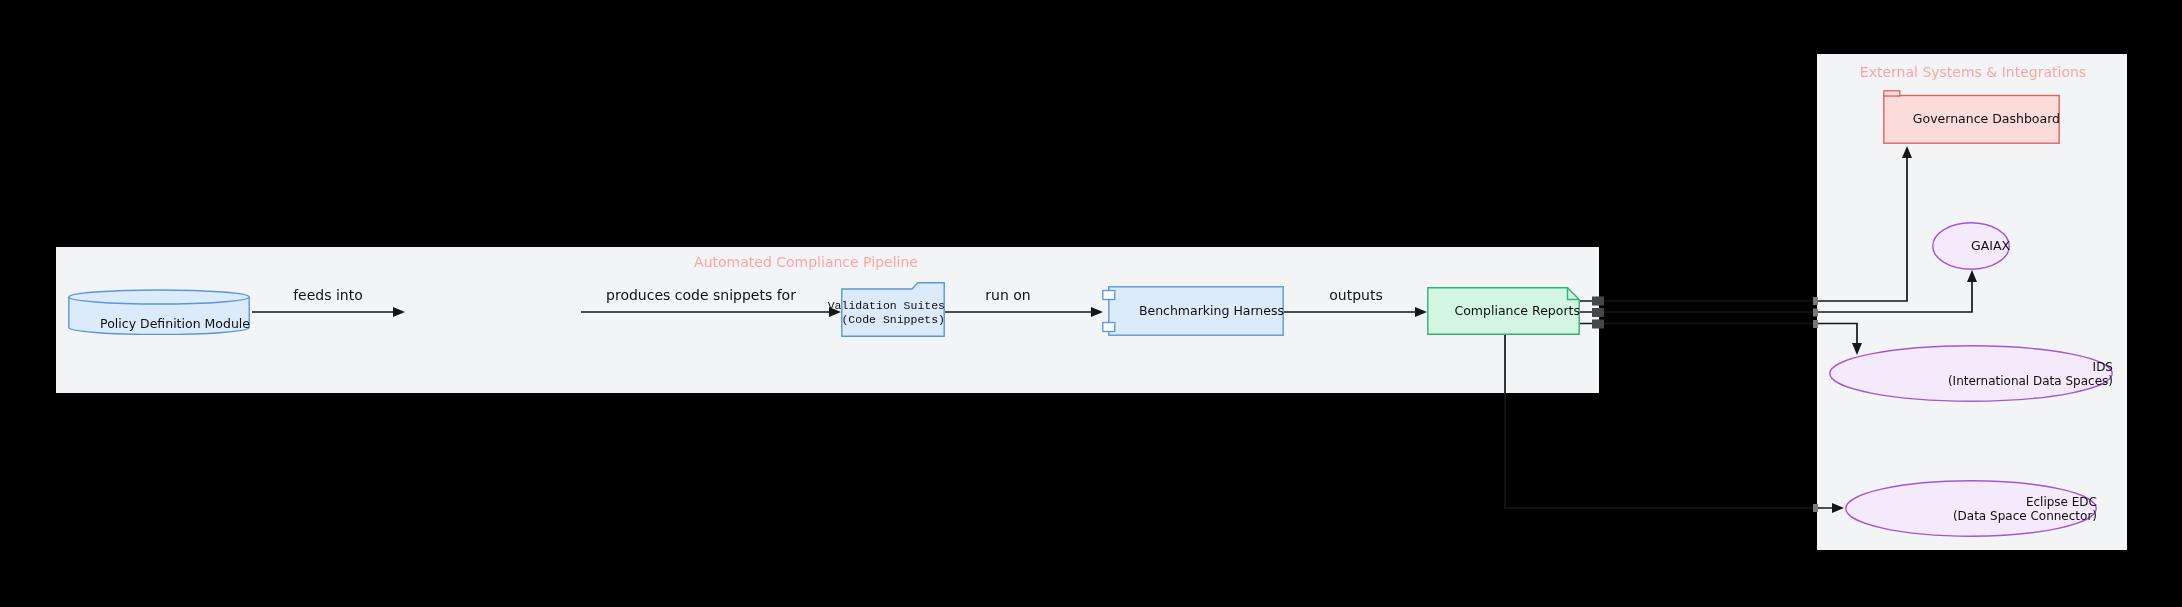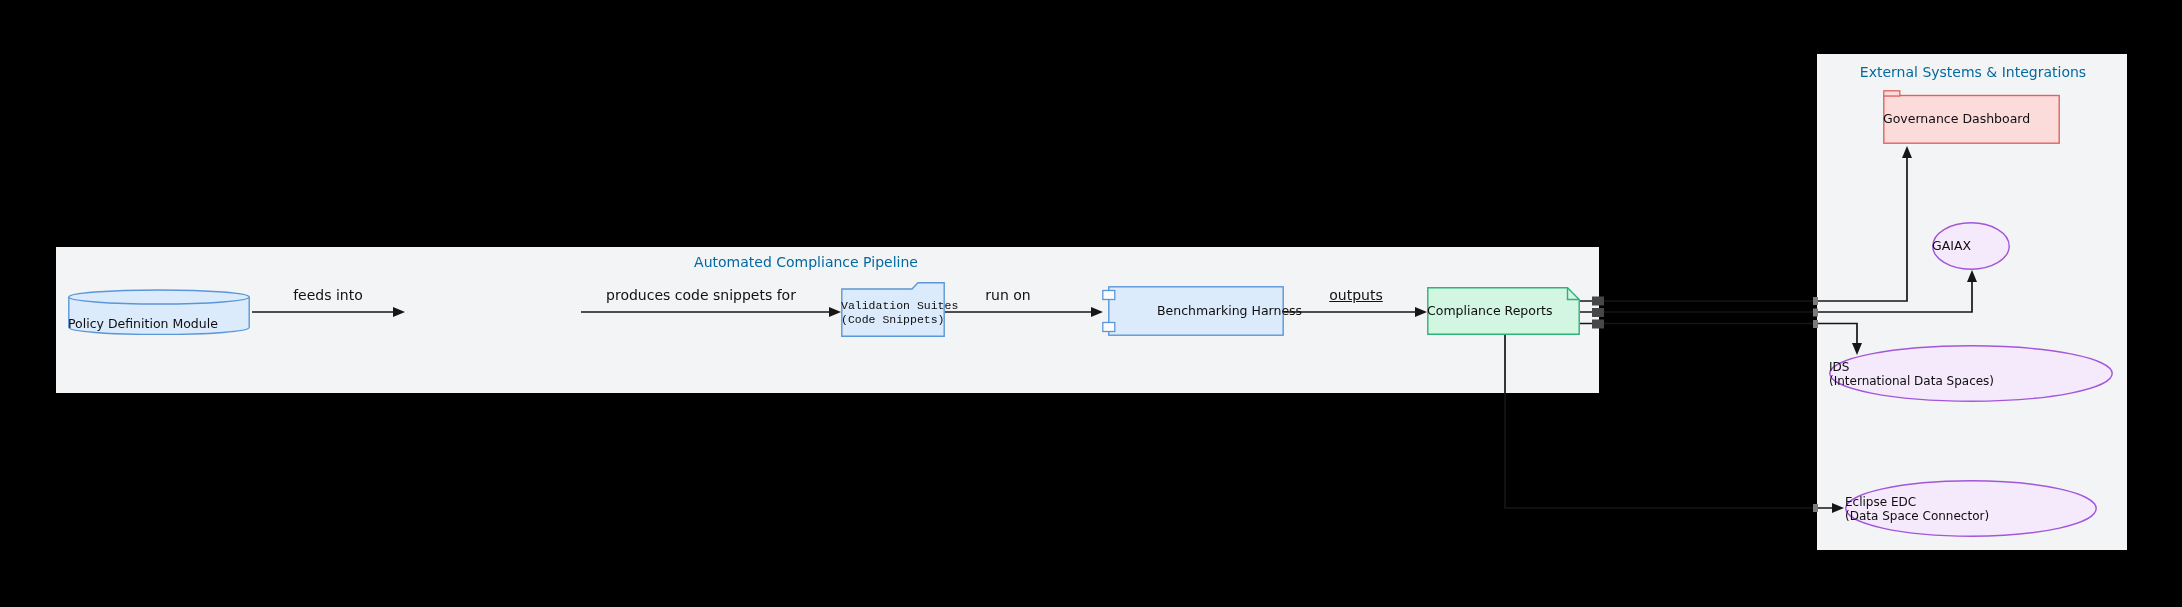--- a/index.html
+++ b/index.html
@@ -13,31 +13,31 @@
     color: #0e0e0e;
   }
   .cluster {
     position: absolute;
     background: #f3f4f6;
   }
   .cluster-title {
     position: absolute;
     transform: translateX(-50%);
     font-size: 14px;
-    color: #0369a1;
+    color: #fca5a5;
     white-space: nowrap;
   }
   .node { position: absolute; }
   .node svg { position: absolute; left: 0; top: 0; display: block; }
   .nlabel {
     position: absolute;
     inset: 0;
     display: flex;
     flex-direction: column;
-    align-items: flex-start;
+    align-items: flex-end;
     justify-content: center;
     text-align: center;
     font-size: 12.5px;
     line-height: 14.5px;
     white-space: nowrap;
     color: #0e0e0e;
   }
   .nlabel.small { font-size: 11.5px; line-height: 13.5px; }
   .nlabel.mid   { font-size: 12px;   line-height: 14px; }
   .elabel {
@@ -88,21 +88,21 @@
       <rect x="1813" y="504" width="5" height="8" fill="#7a7a7a"></rect>
     </g>
   </svg>
 
   <div class="cluster-title" style="left:806px; top:254px;">Automated Compliance Pipeline</div>
   <div class="cluster-title" style="left:1973px; top:64px;">External Systems &amp; Integrations</div>
 
   <span class="elabel" style="left:328px;  top:287px;">feeds into</span>
   <span class="elabel" style="left:701px;  top:287px;">produces code snippets for</span>
   <span class="elabel" style="left:1008px; top:287px;">run on</span>
-  <span class="elabel" style="left:1356px; top:287px;text-decoration:underline;">outputs</span>
+  <span class="elabel" style="left:1356px; top:287px;">outputs</span>
 
   <div class="node" style="left:68px; top:289px; width:182px; height:46px;">
     <svg width="182" height="46" viewBox="0 0 182 46">
       <path d="M0.8,8 L0.8,38.5 A90.2,7 0 0 0 181.2,38.5 L181.2,8" stroke-width="1.4" fill="#dcebfb" stroke="#5b97d8"></path>
       <ellipse cx="91" cy="8" rx="90.2" ry="7" stroke-width="1.4" fill="#dcebfb" stroke="#5b97d8"></ellipse>
     </svg>
     <div class="nlabel" style="padding-top:25px;">
       <span>Policy Definition Module</span>
     </div>
   </div>

